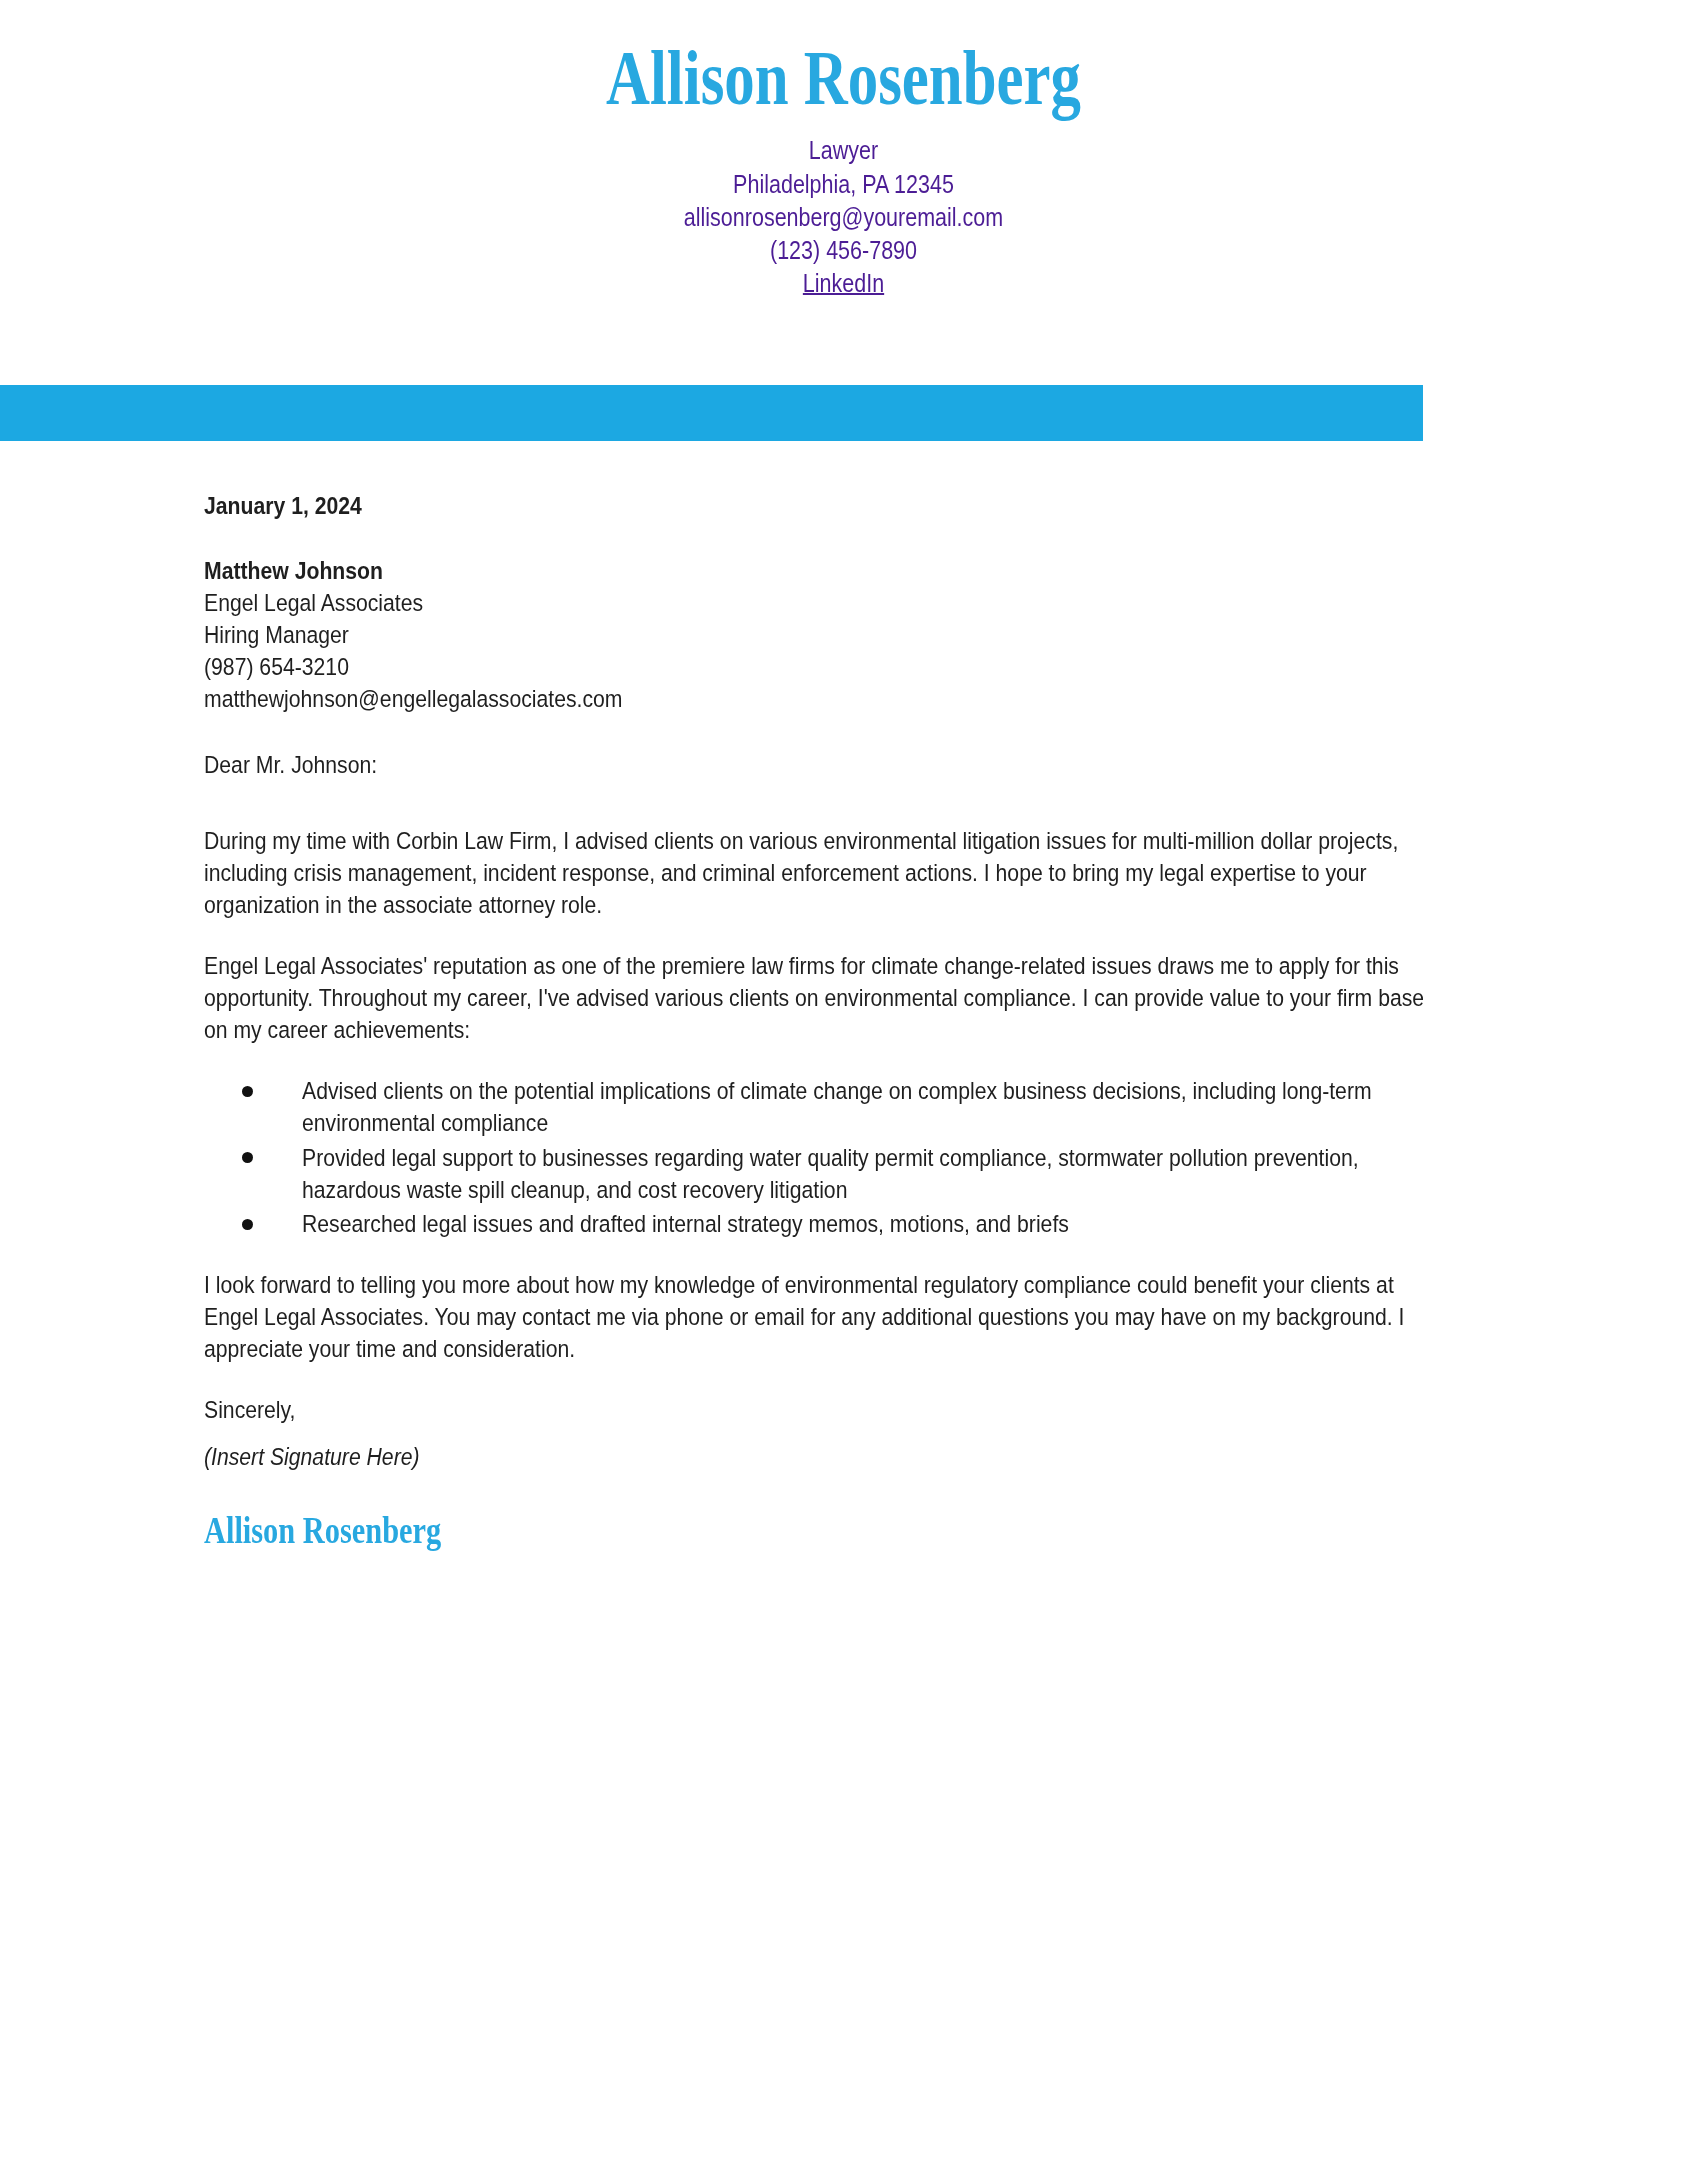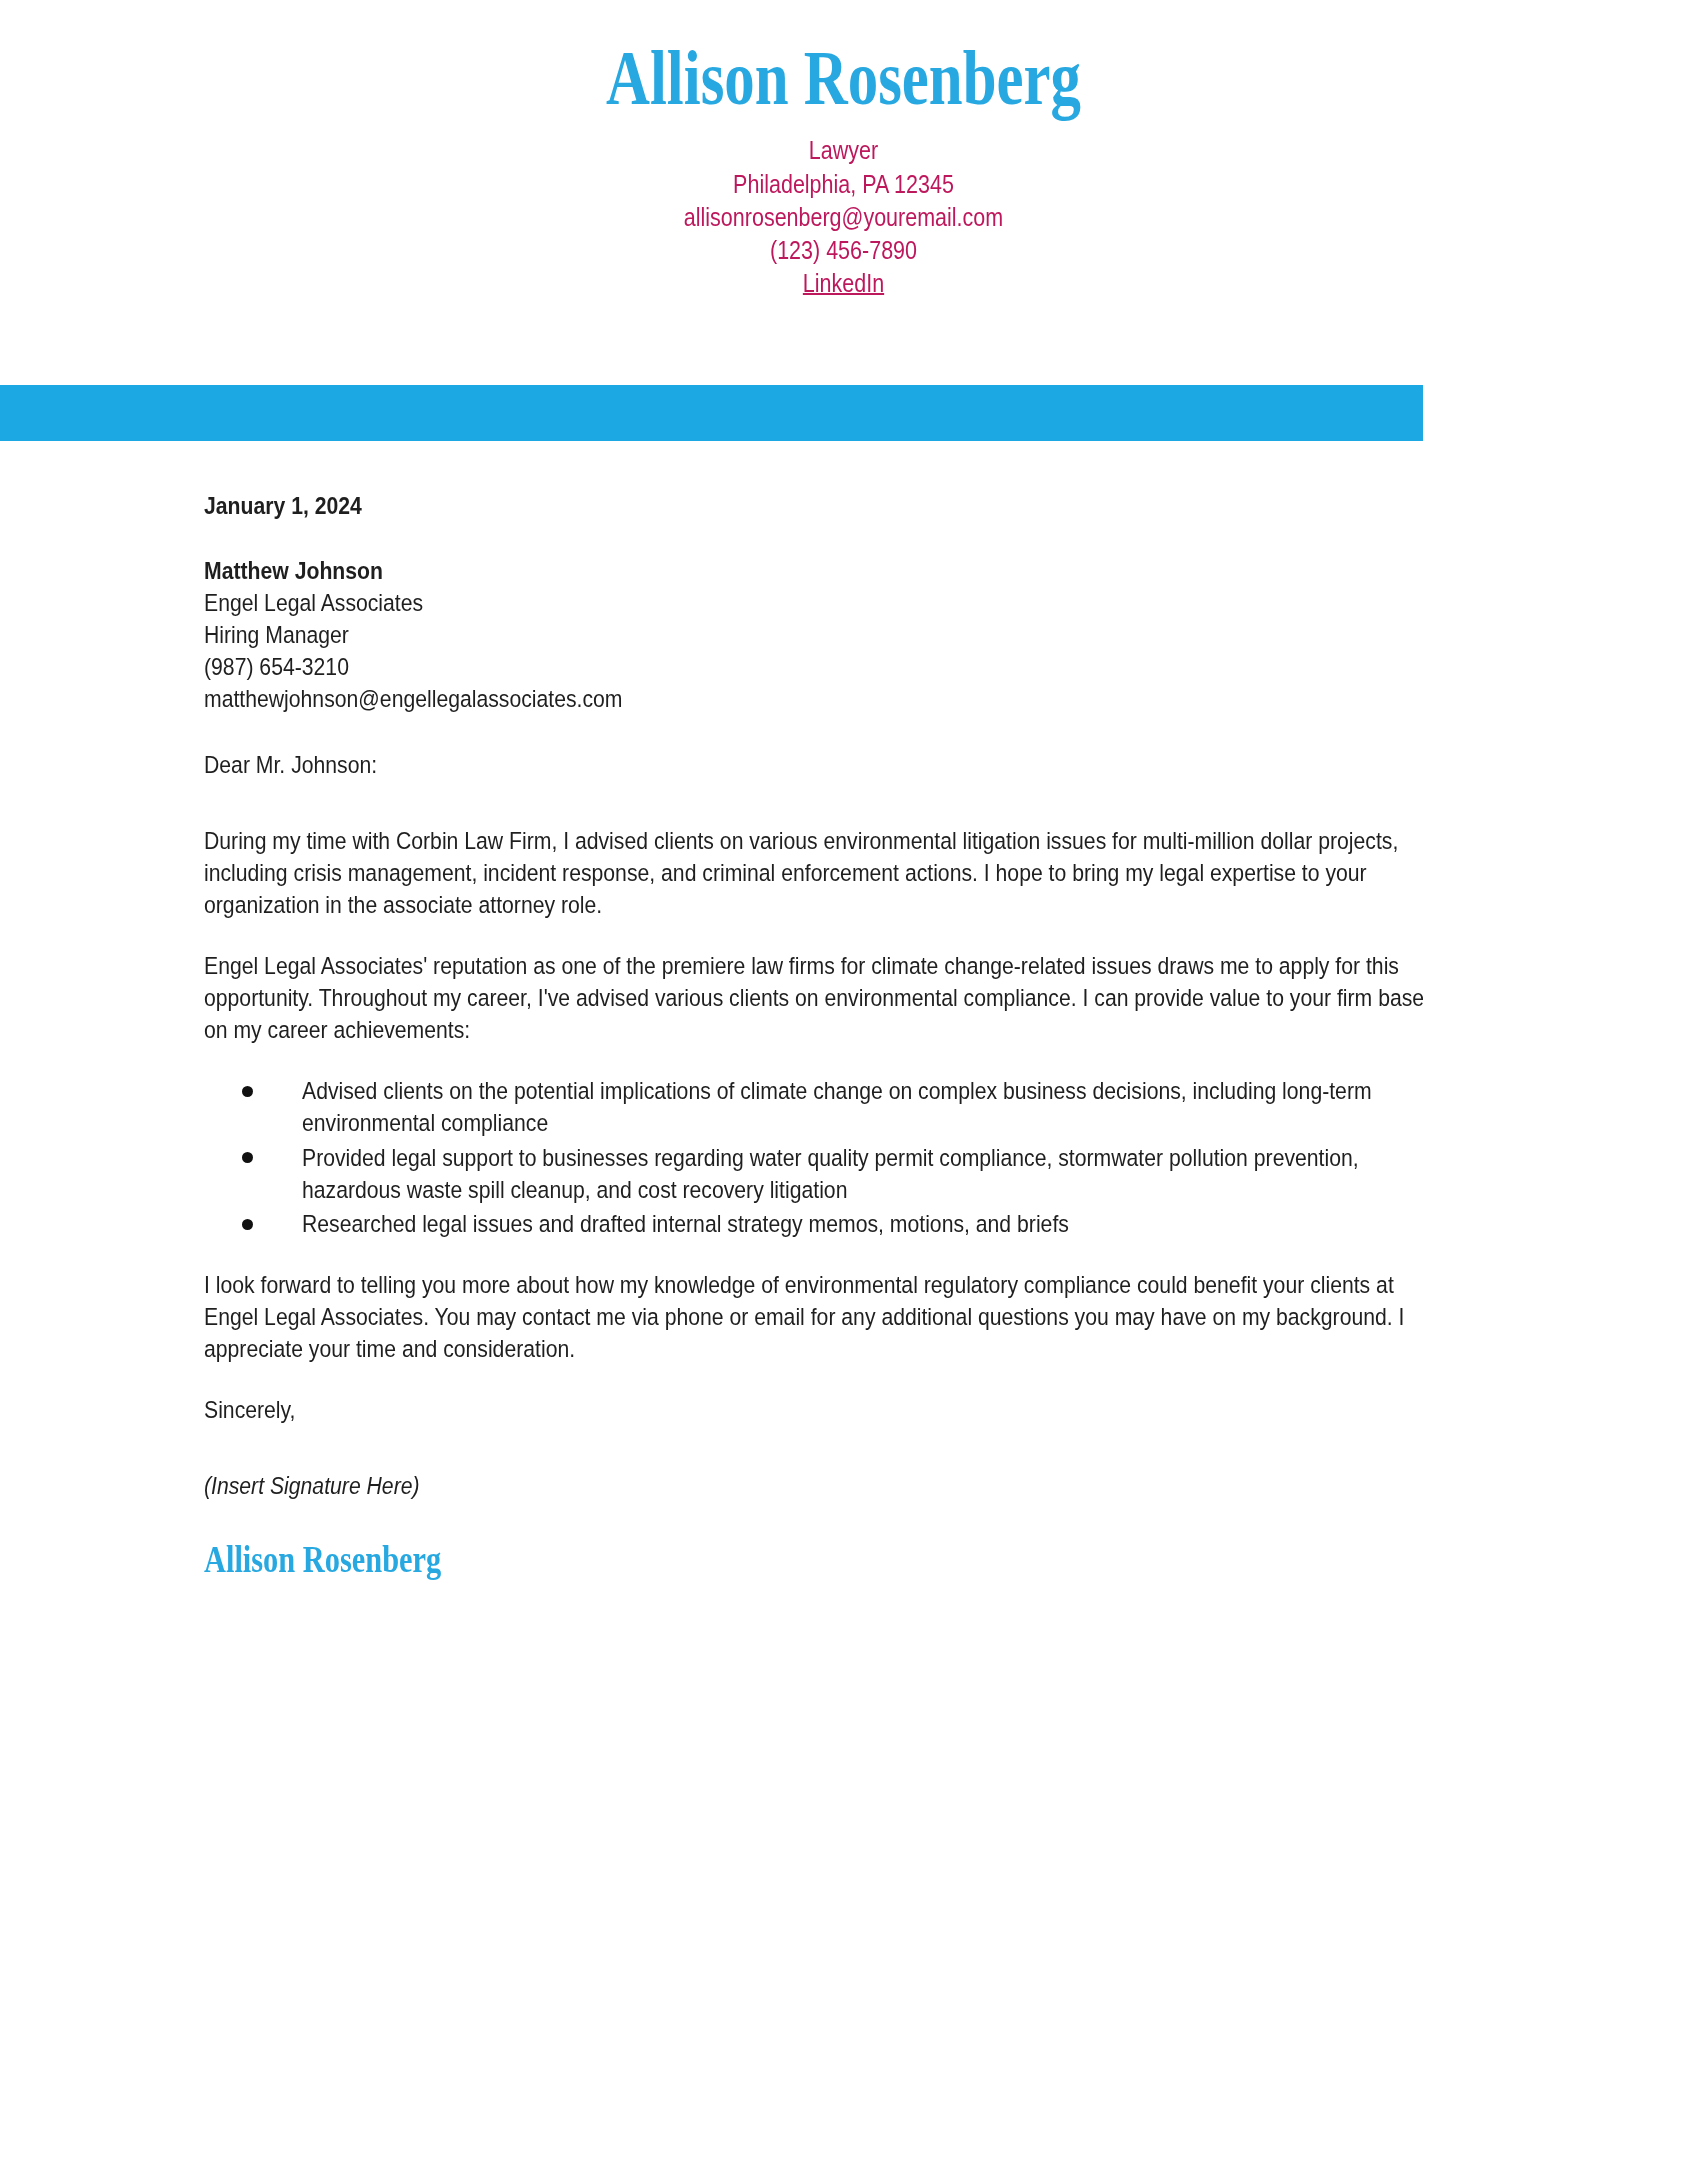--- a/index.html
+++ b/index.html
@@ -44,21 +44,21 @@
     transform: scaleX(0.78);
     transform-origin: center center;
     white-space: nowrap;
   }
 
   .header-contact {
     margin-top: 14.6px;
     font-family: "Liberation Sans", sans-serif;
     font-size: 25px;
     line-height: 1.33;
-    color: #be185d;
+    color: #4c1d95;
   }
 
   .header-contact div {
     transform: scaleX(0.86);
     transform-origin: center center;
     white-space: nowrap;
   }
 
   .header-contact .link {
     text-decoration: underline;
@@ -131,21 +131,21 @@
     position: absolute;
     left: 38px;
     top: 10.6px;
     width: 11.2px;
     height: 11.2px;
     border-radius: 50%;
     background: #111111;
   }
 
   .closing {
-    margin: 0 0 44px 0;
+    margin: 0 0 15px 0;
   }
 
   .sig-placeholder {
     font-style: italic;
     margin: 0 0 37px 0;
   }
 
   .sig-name {
     font-family: "Liberation Serif", "DejaVu Serif", serif;
     font-weight: bold;

